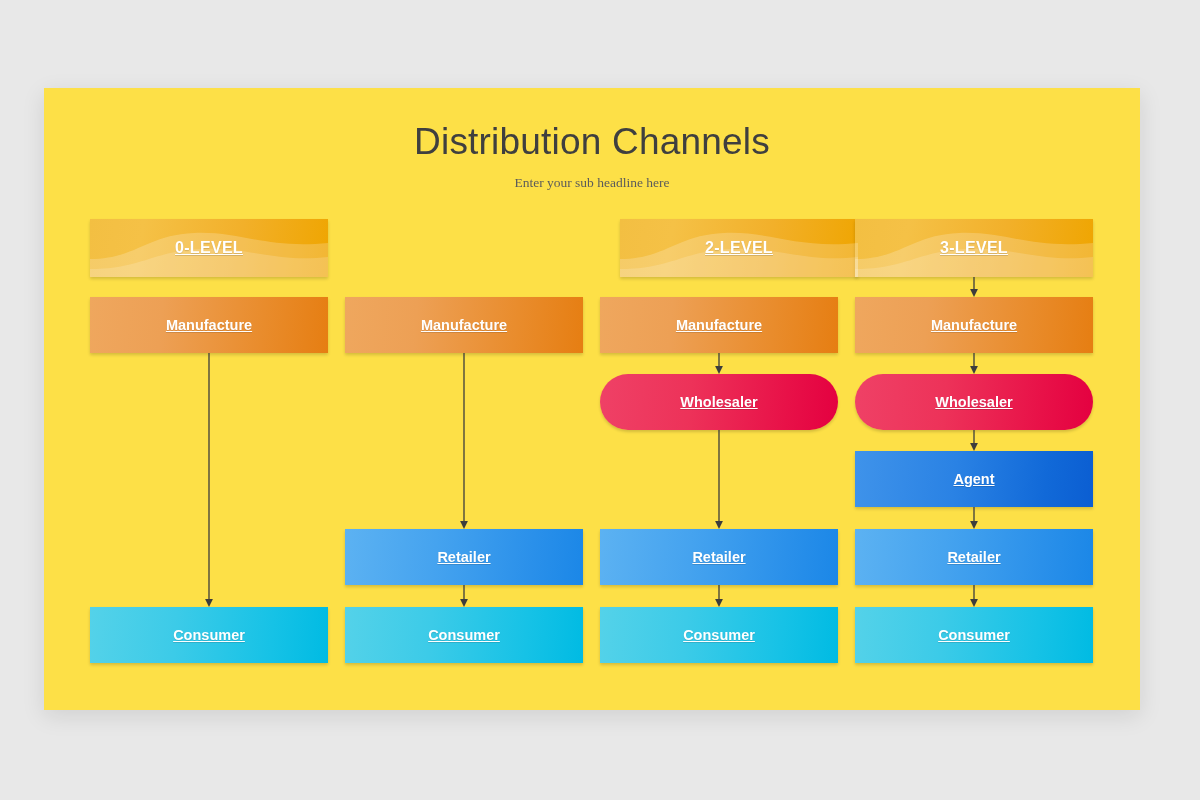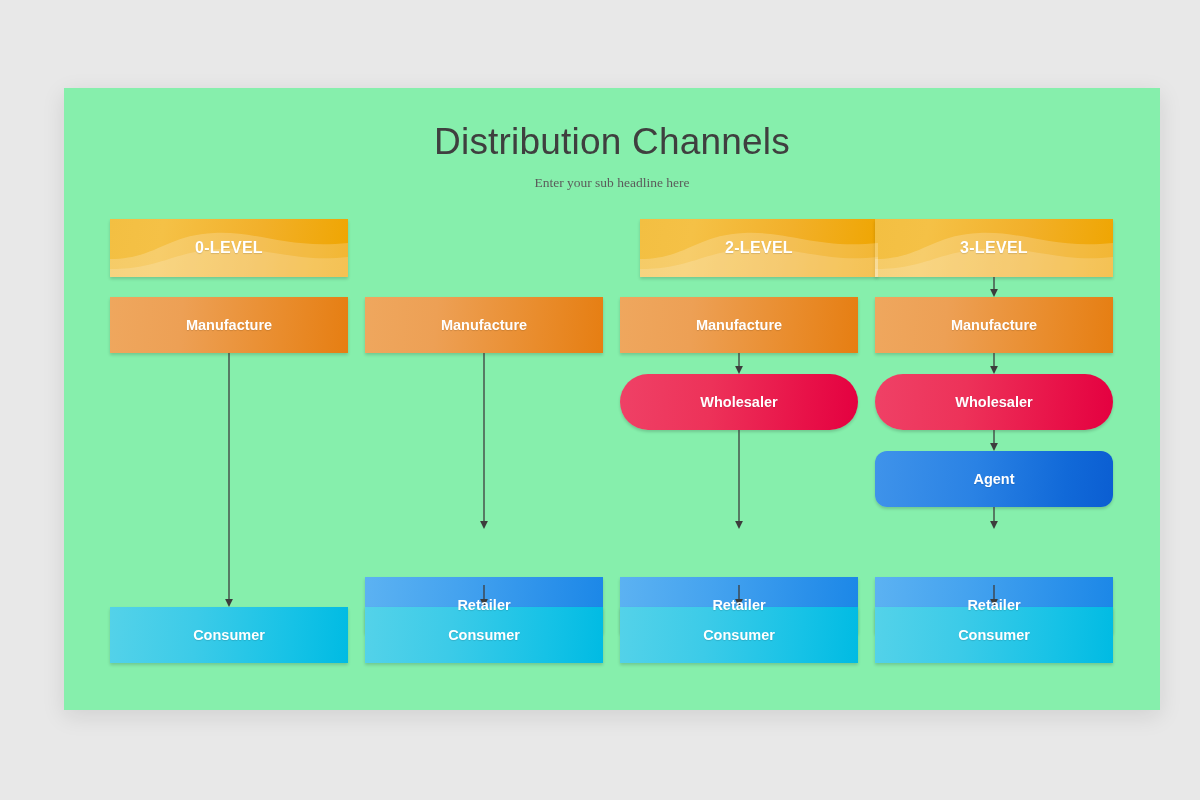--- a/index.html
+++ b/index.html
@@ -4,23 +4,23 @@
 <style>
   * { margin:0; padding:0; box-sizing:border-box; }
   html, body {
     width:1200px; height:800px;
     background:#e8e8e8;
     font-family:"Liberation Sans", sans-serif;
     overflow:hidden;
   }
   #slide-card {
     position:absolute;
-    left:64px; top:88px;
+    left:44px; top:88px;
     width:1096px; height:622px;
-    background:#86efac;
+    background:#fde047;
     box-shadow:0 6px 22px rgba(0,0,0,0.10);
   }
   #page-title {
     position:absolute; left:0; top:33px; width:100%;
     text-align:center;
     font-size:37px; font-weight:400; color:#3f3f3f;
     letter-spacing:0.2px;
   }
   #page-subtitle {
     position:absolute; left:0; top:87px; width:100%;
@@ -39,20 +39,21 @@
   .col-2 { left:510px; }
   .col-3 { left:765px; }
 
   .node {
     position:absolute; left:0; width:238px; height:56px;
     display:flex; align-items:center; justify-content:center;
     color:#ffffff; font-size:14.5px; font-weight:bold;
     text-shadow:0 1px 1px rgba(0,0,0,0.13);
     box-shadow:0 2px 3px rgba(0,0,0,0.16);
     overflow:hidden;
+    text-decoration:underline;
   }
   .node-label { position:relative; z-index:3; }
 
   .node.header {
     height:58px;
     background:linear-gradient(100deg,#f3bf42 0%,#f5c146 22%,#f2b02a 62%,#efa500 100%);
     font-size:16px; letter-spacing:0.3px;
   }
   .wave {
     position:absolute; left:0; top:0; width:100%; height:100%;
@@ -60,25 +61,23 @@
   }
   .node.manufacture {
     background:linear-gradient(95deg,#efa75e 0%,#eda055 30%,#e98c2c 72%,#e67e12 100%);
   }
   .node.wholesaler {
     background:linear-gradient(95deg,#ef4166 0%,#ed3259 38%,#e81148 78%,#e40040 100%);
     border-radius:28px;
   }
   .node.agent {
     background:linear-gradient(95deg,#3f93ea 0%,#2a82e4 42%,#1169d8 80%,#0b5ed2 100%);
-    border-radius:12px;
   }
   .node.retailer {
     background:linear-gradient(95deg,#5cb2f2 0%,#45a3ef 38%,#2a90ea 78%,#1b87e7 100%);
-    margin-top:48px;
   }
   .node.consumer {
     background:linear-gradient(95deg,#54d2e9 0%,#3ccbe8 36%,#16c2e6 76%,#00bbe3 100%);
   }
 
   .arrow {
     position:absolute;
     width:11px;
     z-index:1;
     transform:translateX(-50%);

